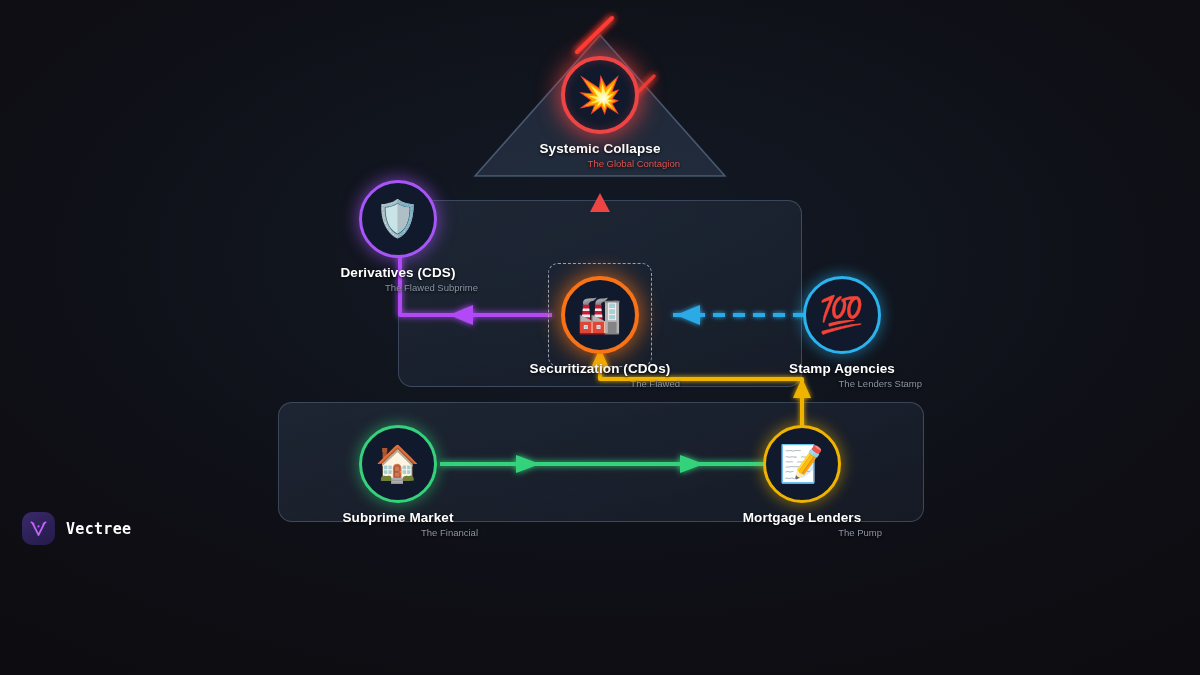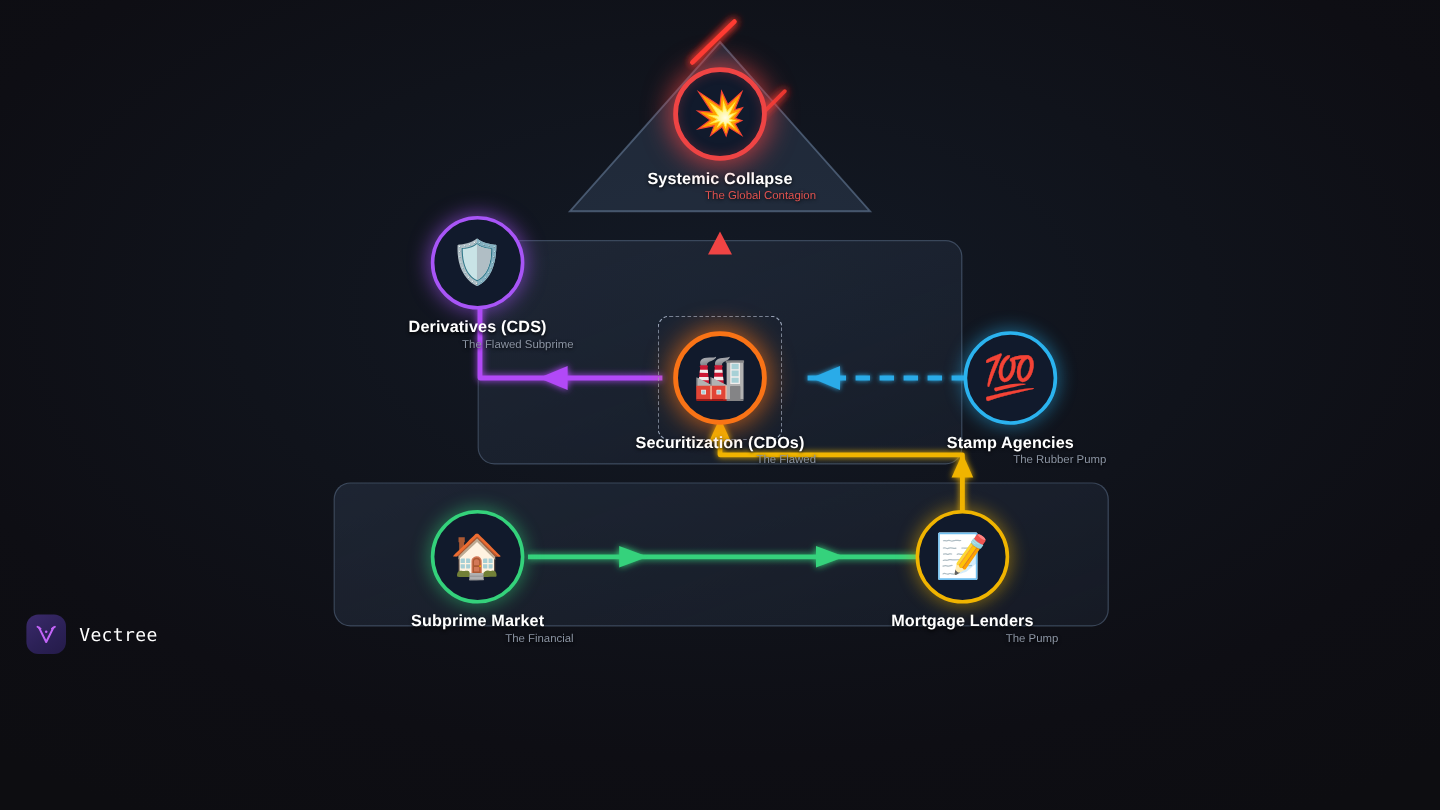--- a/index.html
+++ b/index.html
@@ -87,21 +87,21 @@
     position: absolute; left: 22px; top: 512px;
     display: flex; align-items: center; gap: 11px;
   }
   #brand-mark {
     width: 33px; height: 33px; border-radius: 10px;
     background: linear-gradient(145deg, #3b2a6b 0%, #2c2157 55%, #241b49 100%);
     display: flex; align-items: center; justify-content: center;
   }
   #brand-name {
     font-family: "DejaVu Sans Mono", monospace;
-    font-size: 15px; font-weight: normal; color: #ffffff;
+    font-size: 15px; font-weight: bold; color: #ffffff;
     letter-spacing: 0.3px;
   }
   #footer {
     position: absolute; left: 22px; top: 549px;
     width: 1170px;
   }
   #headline {
     font-family: "DejaVu Sans Mono", monospace;
     font-size: 30px; font-weight: bold; color: #ffffff;
     line-height: 32px; letter-spacing: -0.2px;
@@ -229,21 +229,21 @@
     </div>
     <div class="n-title">Securitization (CDOs)</div>
     <div class="n-sub">The Flawed</div>
   </div>
 
   <div class="node" id="node-rating">
     <div class="ring">
       <span class="glyph">💯</span>
     </div>
     <div class="n-title">Stamp Agencies</div>
-    <div class="n-sub">The Rubber Pump</div>
+    <div class="n-sub">The Lenders Stamp</div>
   </div>
 
   <div class="node" id="node-subprime">
     <div class="ring">
       <span class="glyph">🏠</span>
     </div>
     <div class="n-title">Subprime Market</div>
     <div class="n-sub">The Financial</div>
   </div>
 

